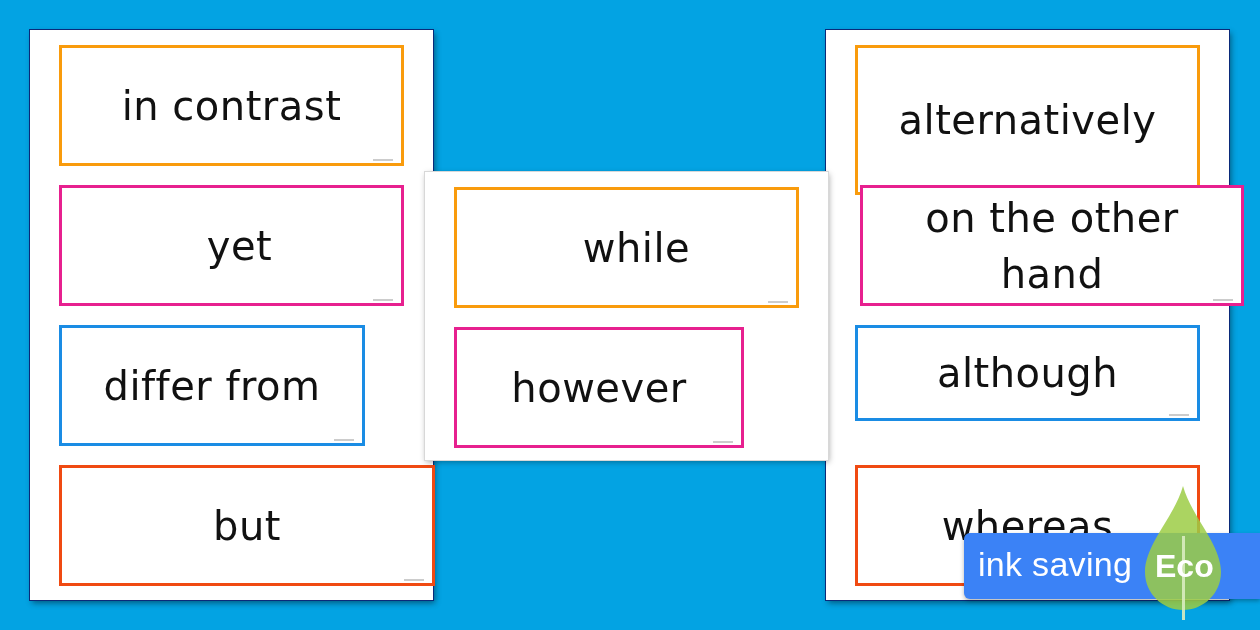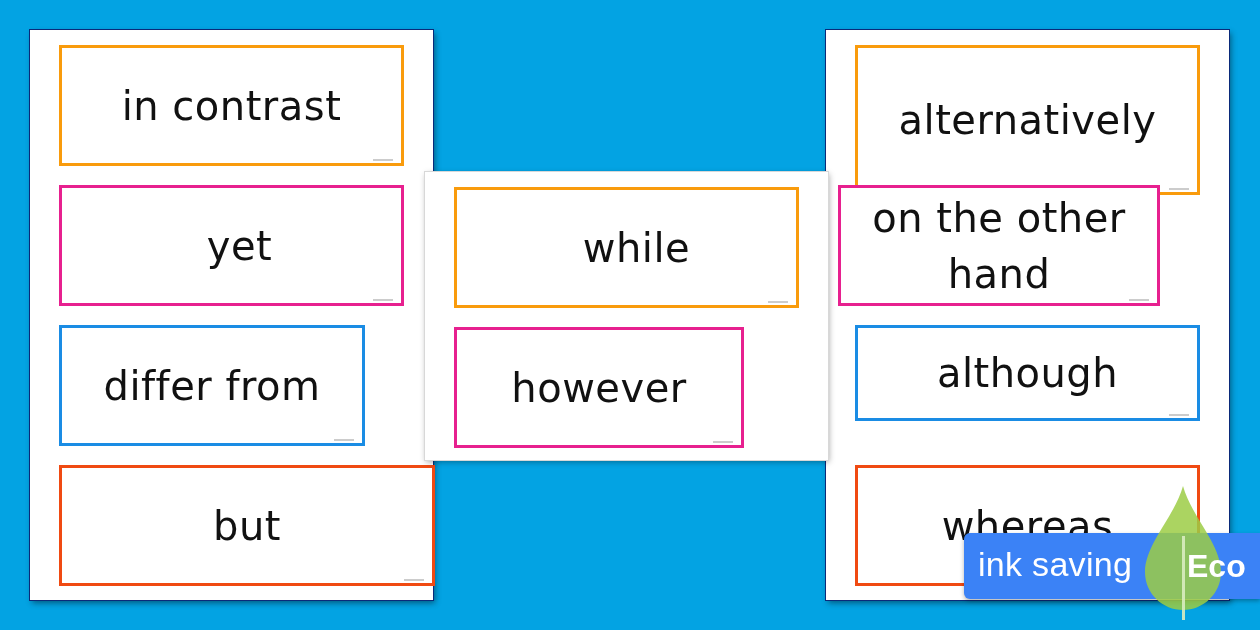--- a/index.html
+++ b/index.html
@@ -5,21 +5,21 @@
   html,body{margin:0;padding:0;}
   body{width:1260px;height:630px;background:#03a3e3;position:relative;overflow:hidden;font-family:"DejaVu Sans",sans-serif;}
   .sheet{position:absolute;background:#fff;box-shadow:0 0 0 1px #0a2a7a, 2px 3px 6px rgba(0,0,0,0.45);}
   .sheet.mid{box-shadow:0 0 0 1px #d8d8d8, 1px 2px 6px rgba(0,0,0,0.35);}
   .card{position:absolute;box-sizing:border-box;border:3px solid #000;background:#fff;display:flex;align-items:center;justify-content:center;text-align:center;}
   .card span{font-family:"DejaVu Sans",sans-serif;font-size:40px;color:#111;line-height:56px;letter-spacing:0.5px;}
   .card .mark{position:absolute;right:8px;bottom:2px;width:20px;height:2px;background:#999;opacity:0.5;}
   .eco{position:absolute;left:964px;top:533px;width:296px;height:66px;background:#3b82f6;border-radius:6px 0 0 6px;box-shadow:0 2px 4px rgba(0,0,0,0.3);}
   .eco-text{position:absolute;left:14px;top:12px;font-family:"Liberation Sans",sans-serif;font-size:34px;color:#fff;letter-spacing:0.3px;}
   .drop{position:absolute;left:1143px;top:486px;width:80px;height:134px;}
-  .eco-label{position:absolute;left:1155px;top:548px;font-family:"Liberation Sans",sans-serif;font-weight:bold;font-size:32px;color:#fff;margin-left:32px;}
+  .eco-label{position:absolute;left:1155px;top:548px;font-family:"Liberation Sans",sans-serif;font-weight:bold;font-size:32px;color:#fff;}
 </style>
 </head>
 <body>
 
 <div class="sheet" style="left:30px;top:30px;width:403px;height:570px;">
   <div class="card" style="left:29px;top:15px;width:345px;height:121px;border-color:#f99b0c;">
     <span>in contrast</span>
       <div class="mark"></div>
   </div>
   <div class="card" style="left:29px;top:155px;width:345px;height:121px;border-color:#e7208f;padding-left:16px;">
@@ -34,21 +34,21 @@
     <span>but</span>
       <div class="mark"></div>
   </div>
 </div>
 
 <div class="sheet" style="left:826px;top:30px;width:403px;height:570px;">
   <div class="card" style="left:29px;top:15px;width:345px;height:150px;border-color:#f99b0c;align-items:center;">
     <span>alternatively</span>
       <div class="mark"></div>
   </div>
-  <div class="card" style="left:12px;top:155px;width:322px;height:121px;border-color:#e7208f;">
+  <div class="card" style="left:34px;top:155px;width:384px;height:121px;border-color:#e7208f;">
     <span style="width:280px;display:block;">on the other hand</span>
       <div class="mark"></div>
   </div>
   <div class="card" style="left:29px;top:295px;width:345px;height:96px;border-color:#1a8ce4;">
     <span>although</span>
       <div class="mark"></div>
   </div>
   <div class="card" style="left:29px;top:435px;width:345px;height:121px;border-color:#f04a12;">
     <span>whereas</span>
       <div class="mark"></div>

